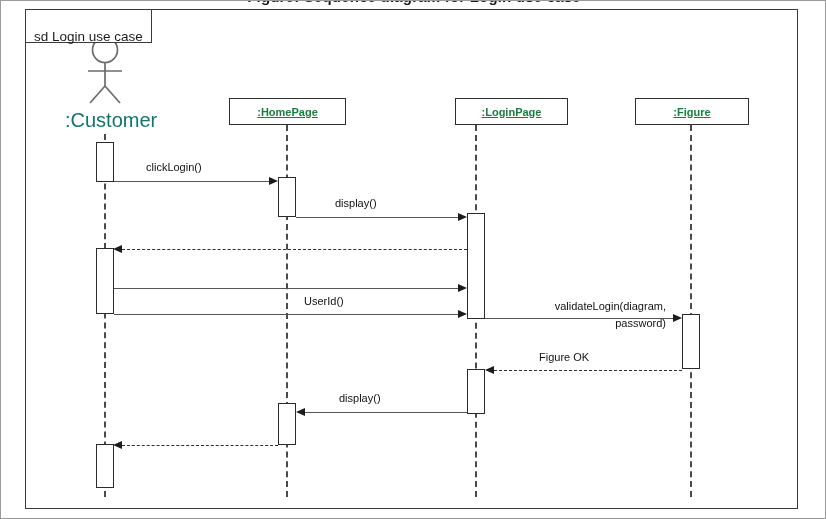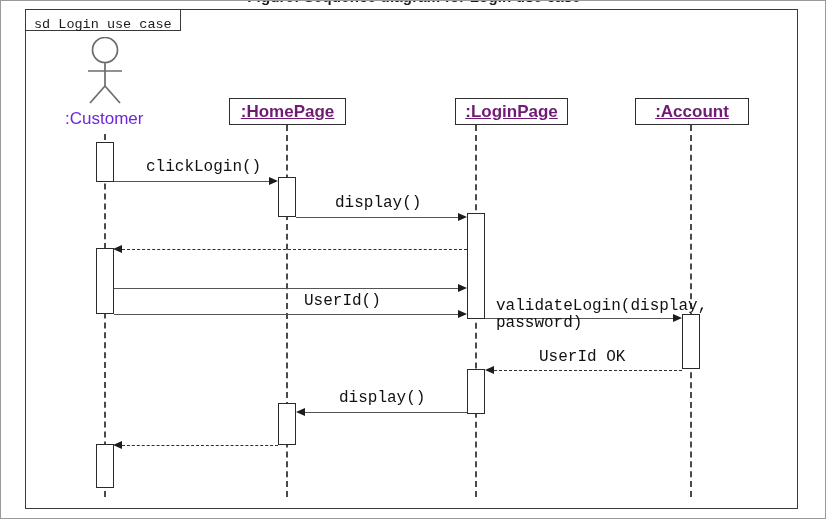--- a/index.html
+++ b/index.html
@@ -52,29 +52,28 @@
     box-sizing: border-box;
     background: #ffffff;
   }
   #frame-label {
     position: absolute;
     left: 24px;
     top: 8px;
     min-width: 126px;
     height: 22px;
     line-height: 21px;
-    padding: 4px 8px;
+    padding: 16px 8px;
     border: 1.6px solid #3a3a3a;
     box-sizing: border-box;
     background: #ffffff;
     font-size: 13.5px;
     color: #1b1b1b;
     white-space: nowrap;
     z-index: 6;
-    font-family: Liberation Mono, monospace;
   }
 
   
   .lifeline {
     position: absolute;
     width: 0;
     border-left: 2px dashed #4a4a4a;
     z-index: 1;
   }
 
@@ -84,36 +83,36 @@
     height: 27px;
     border: 1.7px solid #2e2e2e;
     background: #ffffff;
     box-sizing: border-box;
     display: flex;
     align-items: center;
     justify-content: center;
     z-index: 4;
   }
   .objbox span {
-    font-size: 17px;
+    font-size: 11px;
     font-weight: bold;
-    color: #701a75;
+    color: #15803d;
     text-decoration: underline;
     white-space: nowrap;
   }
 
   
   .actor {
     position: absolute;
     z-index: 4;
   }
   .actor-label {
     position: absolute;
-    font-size: 17px;
-    color: #6d28d9;
+    font-size: 20px;
+    color: #0f766e;
     white-space: nowrap;
     z-index: 4;
   }
 
   
   .activation {
     position: absolute;
     width: 18px;
     border: 1.6px solid #2b2b2b;
     background: #ffffff;
@@ -142,27 +141,26 @@
     border-bottom: 4.5px solid transparent;
     border-left: 9px solid #1c1c1c;
   }
   .arrowhead.left {
     border-top: 4.5px solid transparent;
     border-bottom: 4.5px solid transparent;
     border-right: 9px solid #1c1c1c;
   }
   .msg-label {
     position: absolute;
-    font-size: 16px;
+    font-size: 11px;
     color: #111111;
     white-space: pre;
-    text-align: left;
+    text-align: right;
     line-height: 17px;
     z-index: 5;
-    font-family: Liberation Mono, monospace;
   }
 </style>
 </head>
 <body>
 
 <div id="canvas">
 
   <div id="top-crop">
     <div class="glyphrow">Figure: Sequence diagram for Login use case</div>
   </div>
@@ -186,21 +184,21 @@
   </div>
   <div class="actor-label" style="left:64px; top:108px;">:Customer</div>
 
   <div class="objbox" style="left:228px; top:97px; width:117px;">
     <span>:HomePage</span>
   </div>
   <div class="objbox" style="left:430px; top:97px; width:113px;margin-left:24px;">
     <span>:LoginPage</span>
   </div>
   <div class="objbox" style="left:634px; top:97px; width:114px;">
-    <span>:Account</span>
+    <span>:Figure</span>
   </div>
 
   <div class="activation" style="left:95px; top:141px; height:40px;"></div>
   <div class="activation" style="left:277px; top:176px; height:40px;"></div>
   <div class="activation" style="left:466px; top:212px; height:106px;"></div>
   <div class="activation" style="left:95px; top:247px; height:66px;"></div>
   <div class="activation" style="left:681px; top:313px; height:55px;"></div>
   <div class="activation" style="left:466px; top:368px; height:45px;"></div>
   <div class="activation" style="left:277px; top:402px; height:42px;"></div>
   <div class="activation" style="left:95px; top:443px; height:44px;"></div>
@@ -219,26 +217,26 @@
 
   <div class="msg-line" style="left:113px; top:287px; width:345px;"></div>
   <div class="arrowhead right" style="left:457px; top:282.5px;"></div>
 
   <div class="msg-line" style="left:113px; top:313px; width:345px;"></div>
   <div class="arrowhead right" style="left:457px; top:308.5px;"></div>
   <div class="msg-label" style="left:303px; top:292px;">UserId()</div>
 
   <div class="msg-line" style="left:484px; top:317px; width:189px;"></div>
   <div class="arrowhead right" style="left:672px; top:312.5px;"></div>
-  <div class="msg-label" style="left:495px; top:297px; width:170px;">validateLogin(display,
+  <div class="msg-label" style="left:495px; top:297px; width:170px;">validateLogin(diagram,
 password)</div>
 
   <div class="msg-line ret" style="left:493px; top:369px; width:188px;"></div>
   <div class="arrowhead left" style="left:484px; top:364.5px;"></div>
-  <div class="msg-label" style="left:538px; top:348px;">UserId OK</div>
+  <div class="msg-label" style="left:538px; top:348px;">Figure OK</div>
 
   <div class="msg-line" style="left:304px; top:411px; width:162px;"></div>
   <div class="arrowhead left" style="left:295px; top:406.5px;"></div>
   <div class="msg-label" style="left:338px; top:389px;">display()</div>
 
   <div class="msg-line ret" style="left:121px; top:444px; width:156px;"></div>
   <div class="arrowhead left" style="left:112px; top:439.5px;"></div>
   <div class="msg-label" style="left:170px; top:424px;"></div>
 
 </div>

